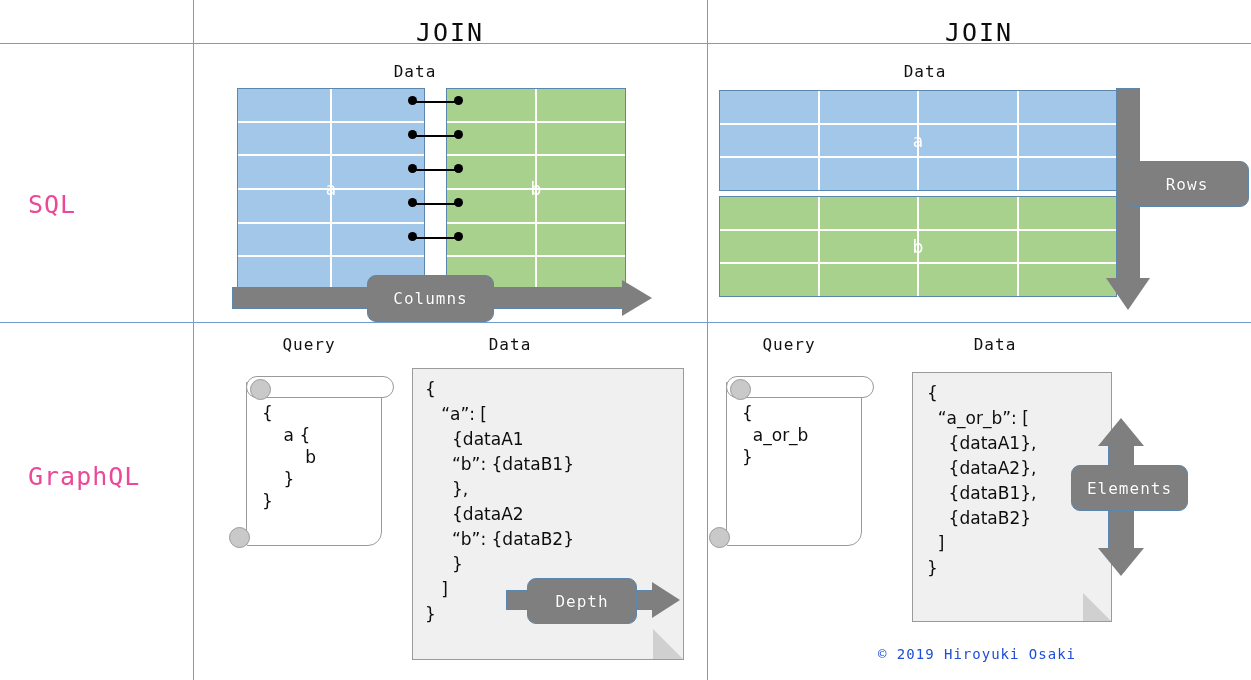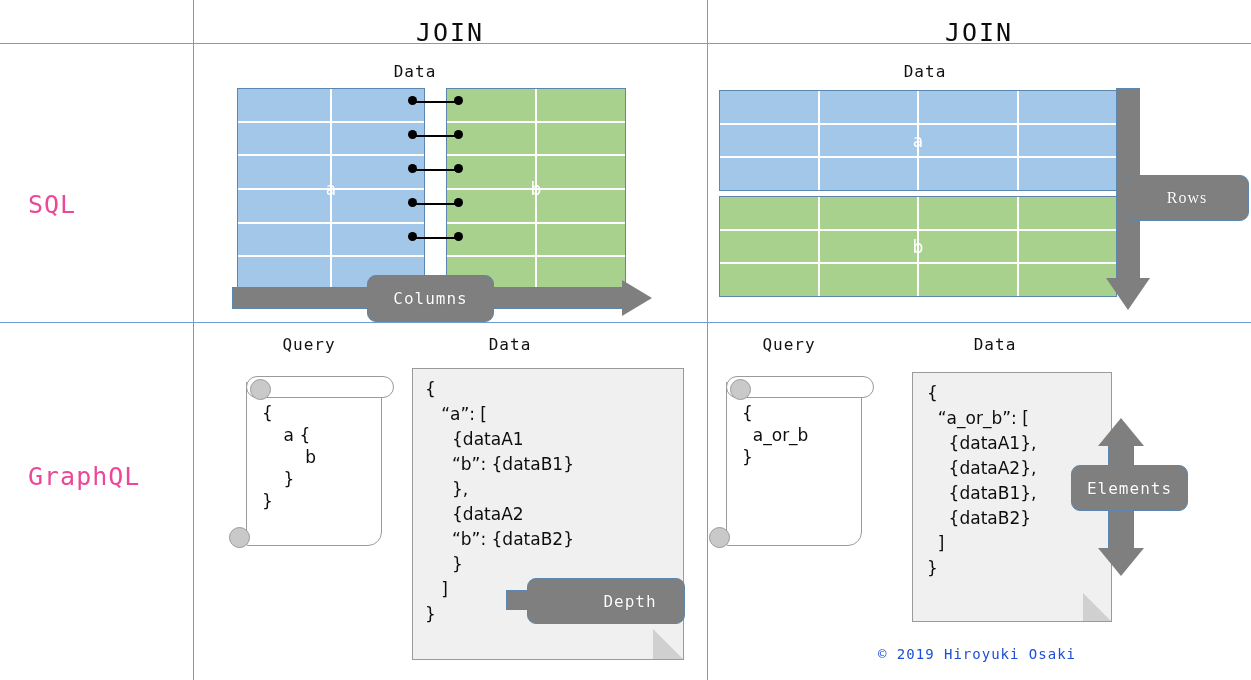--- a/index.html
+++ b/index.html
@@ -182,21 +182,21 @@
     <div class="lbl">b</div>
   </div>
 
   <div style="position:absolute; left:1108px; top:88px; width:46px; height:222px;">
     <div style="position:absolute;left:8px;top:0;width:24px;height:192px;
                 background:#7f7f7f;border:1px solid #5b86ad;box-sizing:border-box;"></div>
     <div style="position:absolute;left:-2px;top:190px;width:0;height:0;
                 border-left:22px solid transparent;border-right:22px solid transparent;
                 border-top:32px solid #7f7f7f;"></div>
   </div>
-  <div class="badge" style="left:1125px; top:175px; width:122px; height:44px;font-family:Liberation Serif, serif;">Rows</div>
+  <div class="badge" style="left:1125px; top:161px; width:122px; height:44px;">Rows</div>
 
   <div class="minihead" style="left:238px; top:335px; width:142px;">Query</div>
   <div class="minihead" style="left:430px; top:335px; width:160px;">Data</div>
 
   <div class="scroll-wrap" style="left:228px; top:372px; width:170px; height:180px;">
     <div class="scroll-body" style="left:18px; top:10px; width:136px; height:164px;"></div>
     <div class="scroll-top" style="left:18px; top:4px; width:148px;"></div>
     <div class="roll" style="left:22px; top:7px;"></div>
     <div class="roll" style="left:1px; top:155px;"></div>
     <div class="scroll-txt" style="left:34px; top:30px;">{
@@ -219,21 +219,21 @@
      }
    ]
 }</div>
   </div>
 
   <div class="arrow-r" style="left:506px; top:582px; width:180px; height:38px;">
     <div class="shaft" style="left:0; top:8px; width:148px; height:20px;"></div>
     <div class="head" style="left:146px; top:0; border-top:18px solid transparent;
                 border-bottom:18px solid transparent; border-left:28px solid #7f7f7f;"></div>
   </div>
-  <div class="badge" style="left:527px; top:578px; width:108px; height:44px;padding-left:48px;">Depth</div>
+  <div class="badge" style="left:527px; top:578px; width:108px; height:44px;">Depth</div>
 
   <div class="minihead" style="left:718px; top:335px; width:142px;">Query</div>
   <div class="minihead" style="left:915px; top:335px; width:160px;">Data</div>
 
   <div class="scroll-wrap" style="left:708px; top:372px; width:170px; height:180px;">
     <div class="scroll-body" style="left:18px; top:10px; width:136px; height:164px;"></div>
     <div class="scroll-top" style="left:18px; top:4px; width:148px;"></div>
     <div class="roll" style="left:22px; top:7px;"></div>
     <div class="roll" style="left:1px; top:155px;"></div>
     <div class="scroll-txt" style="left:34px; top:30px;">{

